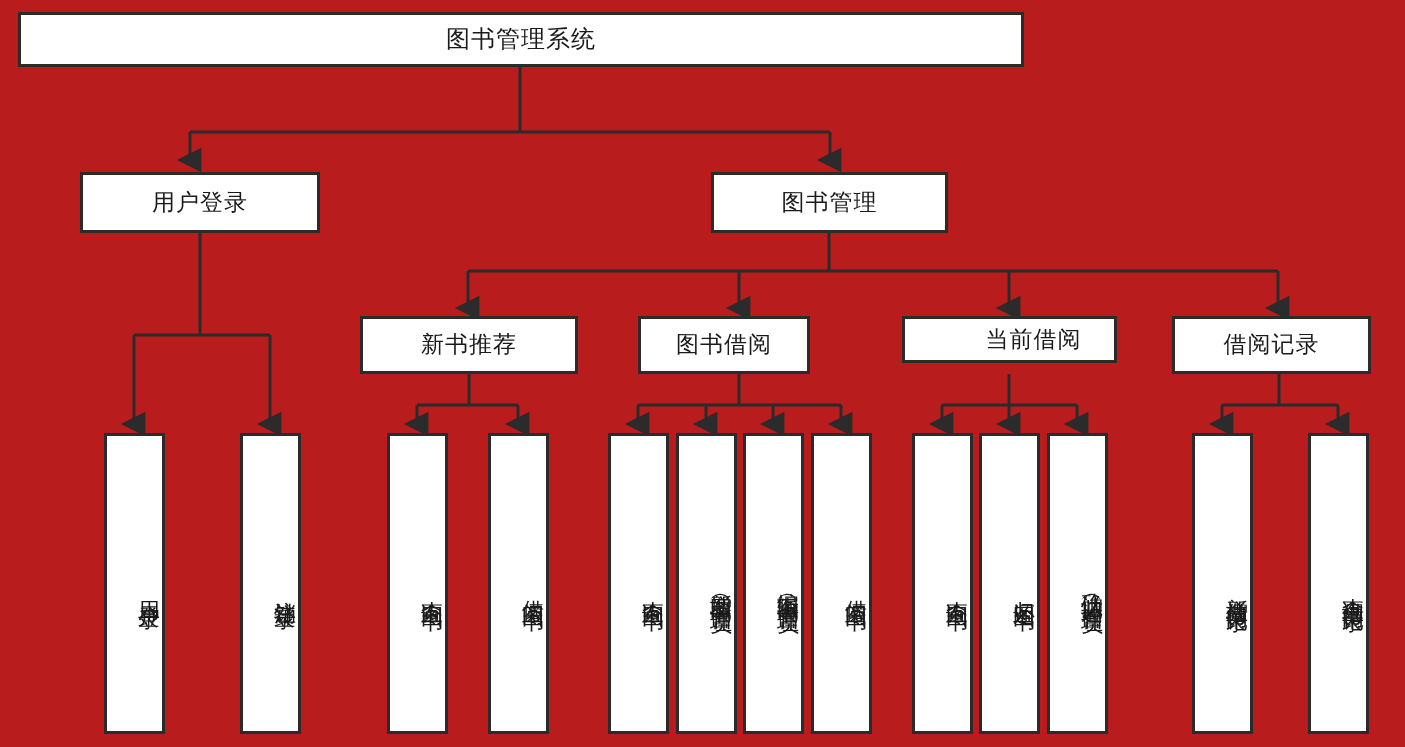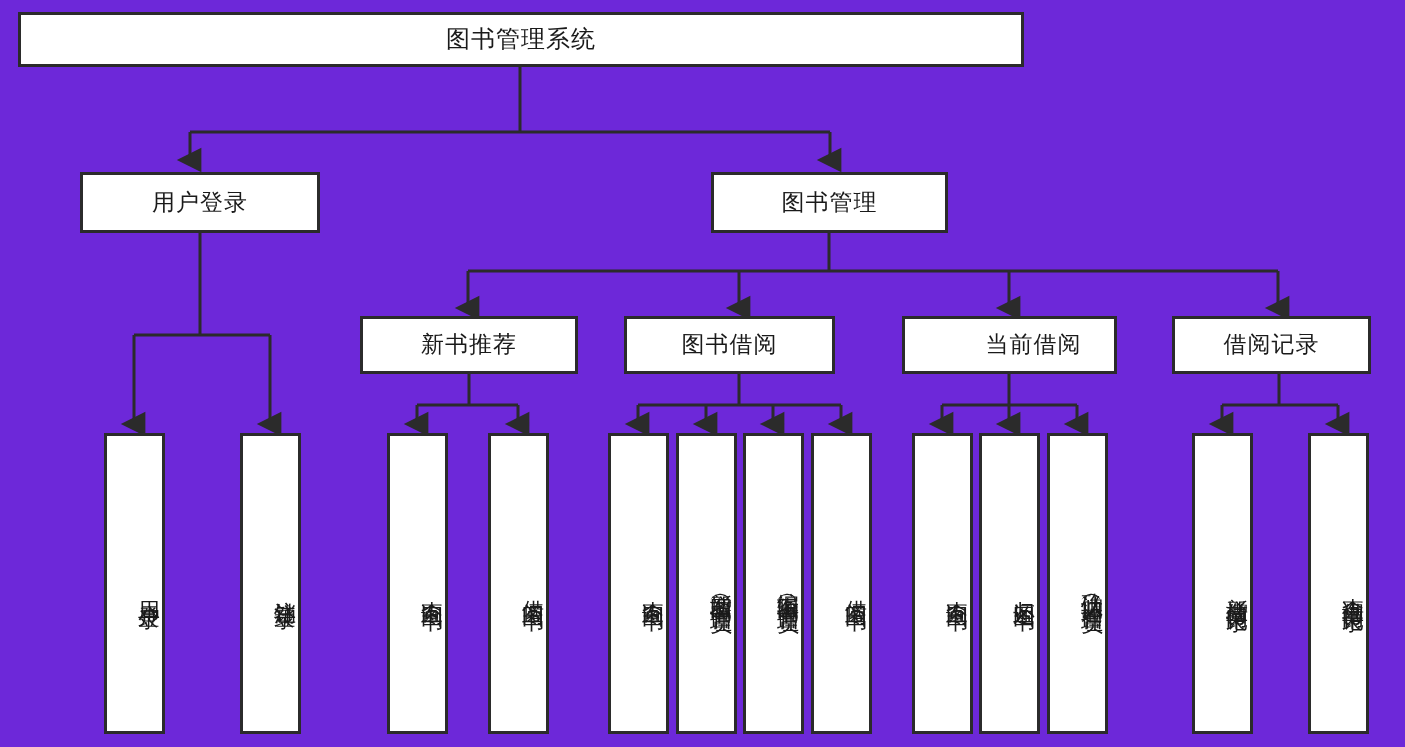--- a/index.html
+++ b/index.html
@@ -8,21 +8,21 @@
     padding: 0;
     background: #ffffff;
   }
   body {
     font-family: "DejaVu Sans", "Liberation Sans", sans-serif;
   }
   #canvas {
     position: relative;
     width: 1405px;
     height: 747px;
-    background: #6d28d9;
+    background: #b91c1c;
     overflow: hidden;
   }
   svg.wires {
     position: absolute;
     left: 0;
     top: 0;
     width: 1405px;
     height: 747px;
     pointer-events: none;
   }
@@ -124,23 +124,23 @@
   </svg>
 
   <div class="node h root" style="left:18px; top:12px; width:1006px; height:55px;">图书管理系统</div>
 
   <div class="node h" style="left:80px; top:172px; width:240px; height:61px;">用户登录</div>
 
   <div class="node h" style="left:360px; top:316px; width:218px; height:58px;">新书推荐</div>
 
   <div class="node h" style="left:711px; top:172px; width:237px; height:61px;">图书管理</div>
 
-  <div class="node h" style="left:624px; top:316px; width:211px; height:58px;">图书借阅</div>
+  <div class="node h" style="left:638px; top:316px; width:172px; height:58px;">图书借阅</div>
 
-  <div class="node h" style="left:902px; top:316px; width:215px; height:58px;padding-left:48px;">当前借阅</div>
+  <div class="node h" style="left:902px; top:316px; width:215px; height:47px;padding-left:48px;">当前借阅</div>
 
   <div class="node h" style="left:1172px; top:316px; width:199px; height:58px;">借阅记录</div>
 
   <div class="node v" style="left:104px; top:433px; width:61px; height:301px;">用户登录</div>
 
   <div class="node v" style="left:240px; top:433px; width:61px; height:301px;">注销登录</div>
 
   <div class="node v" style="left:387px; top:433px; width:61px; height:301px;">查询图书</div>
 
   <div class="node v" style="left:488px; top:433px; width:61px; height:301px;">借阅图书</div>

